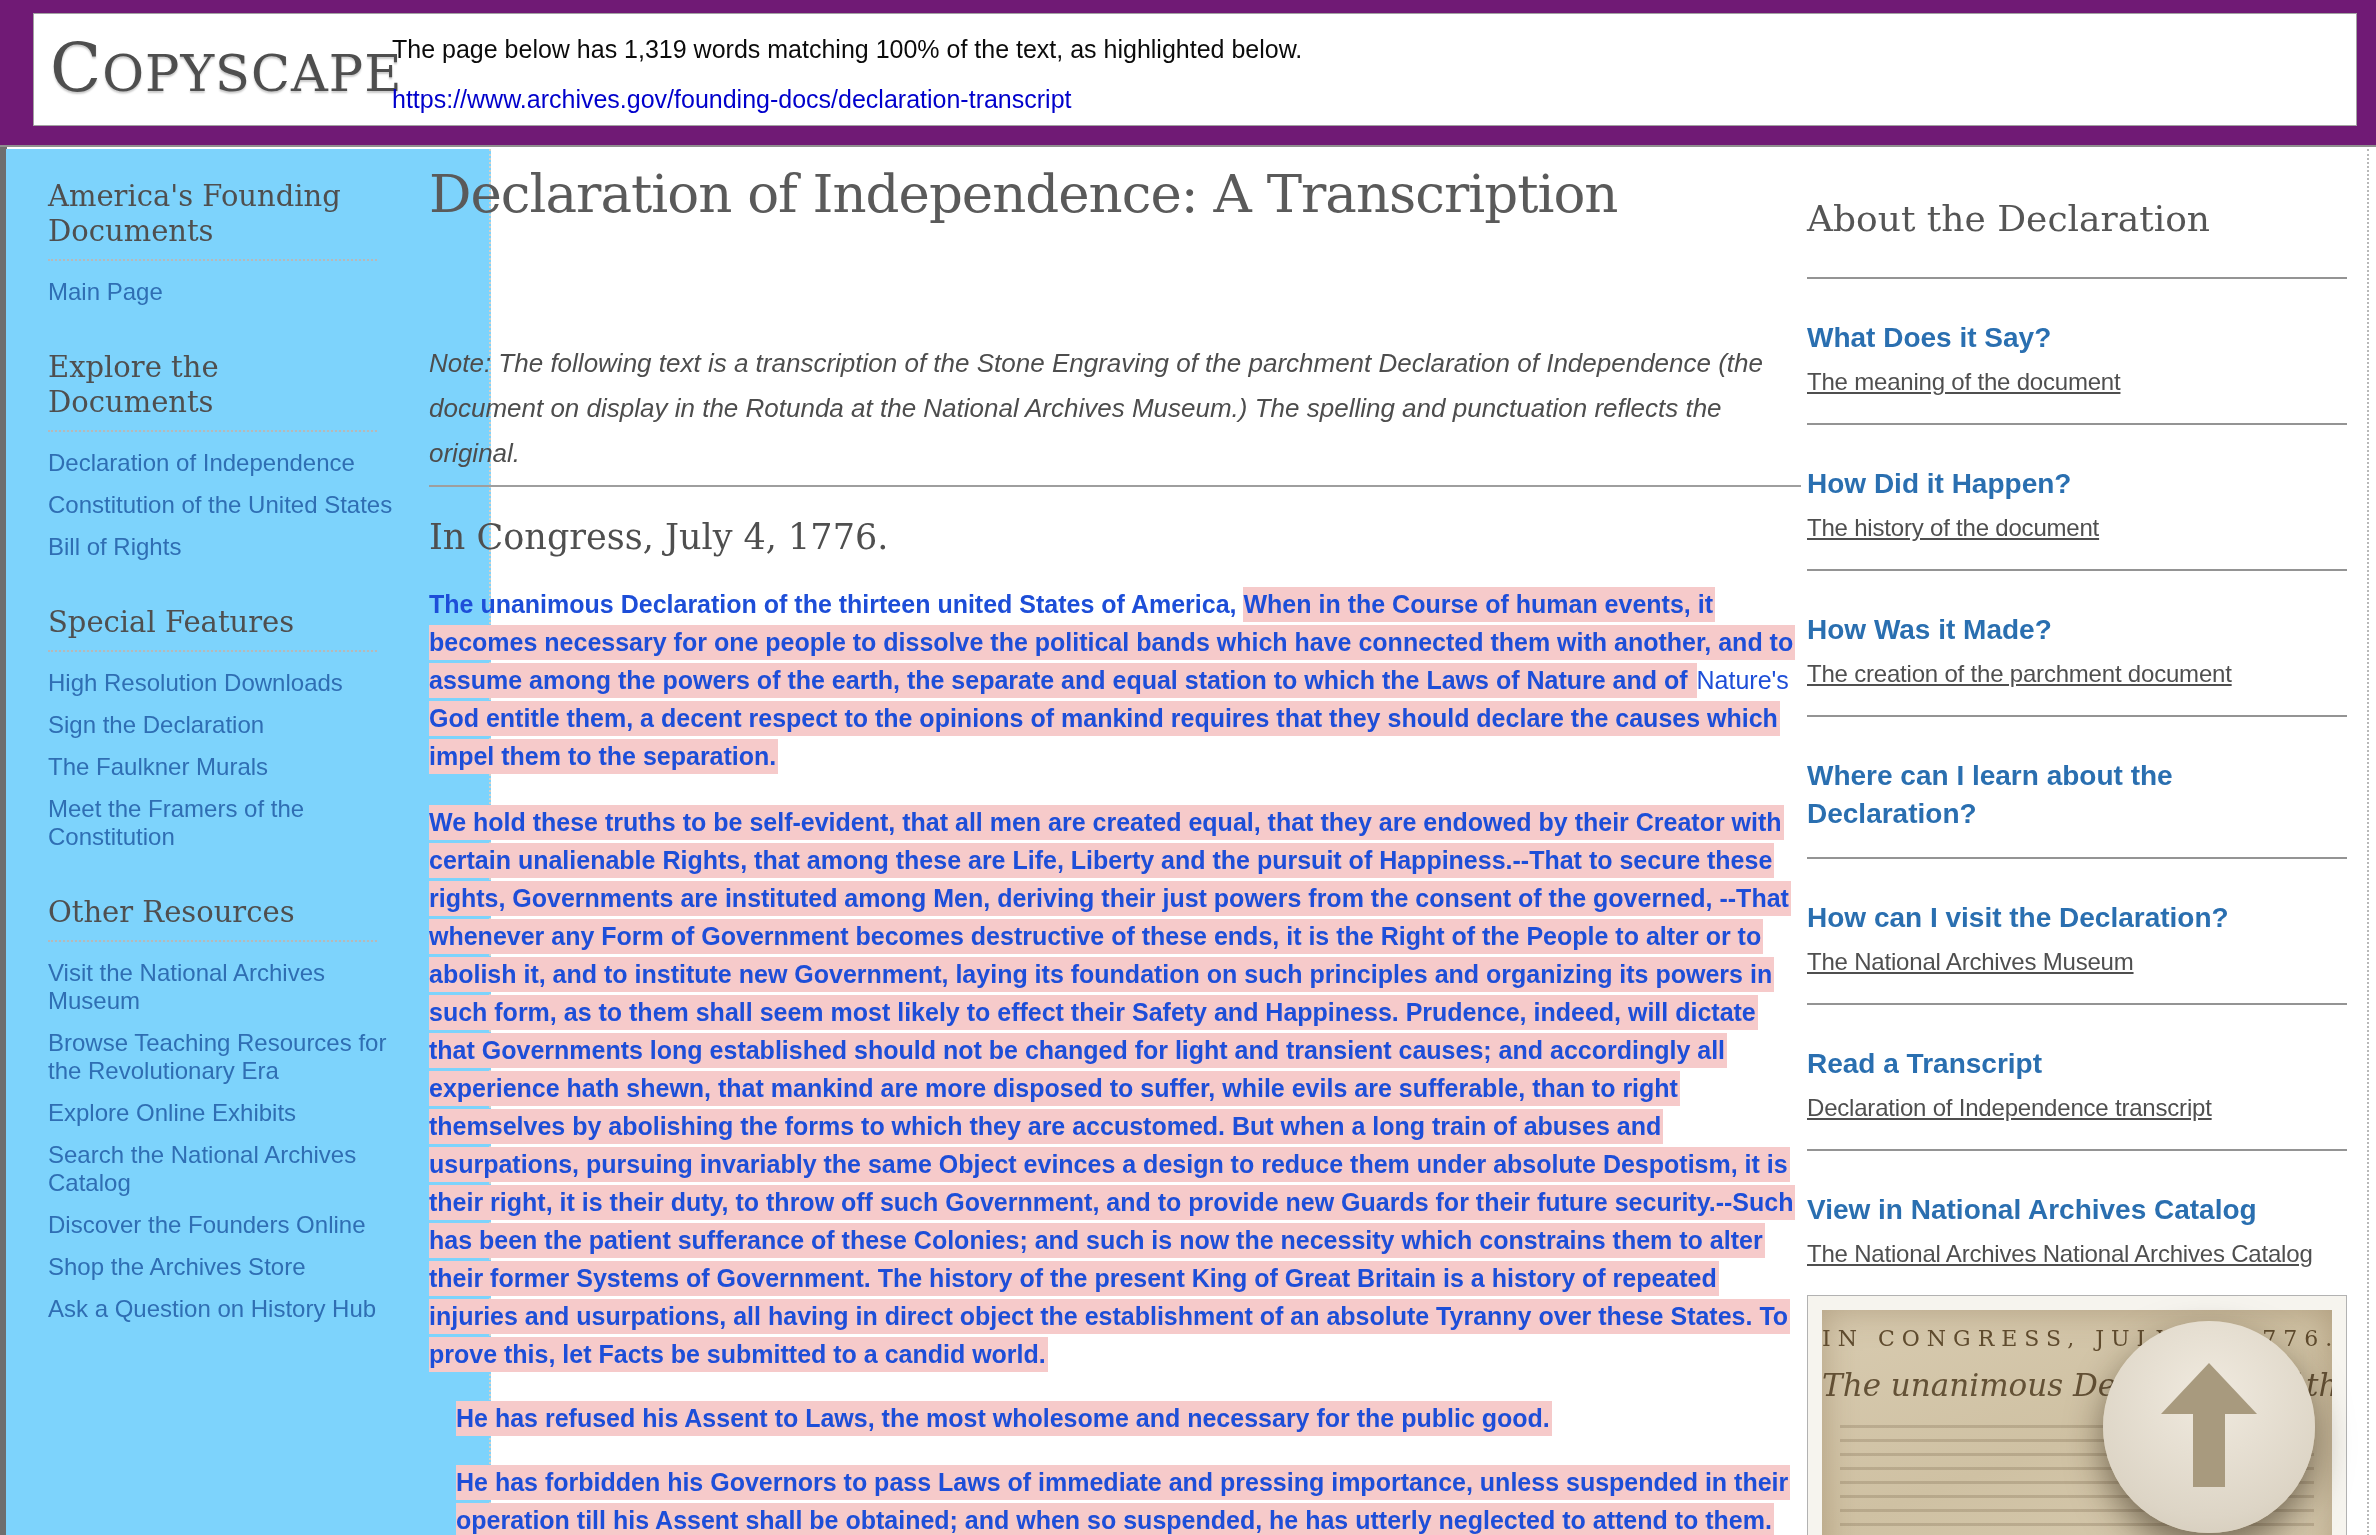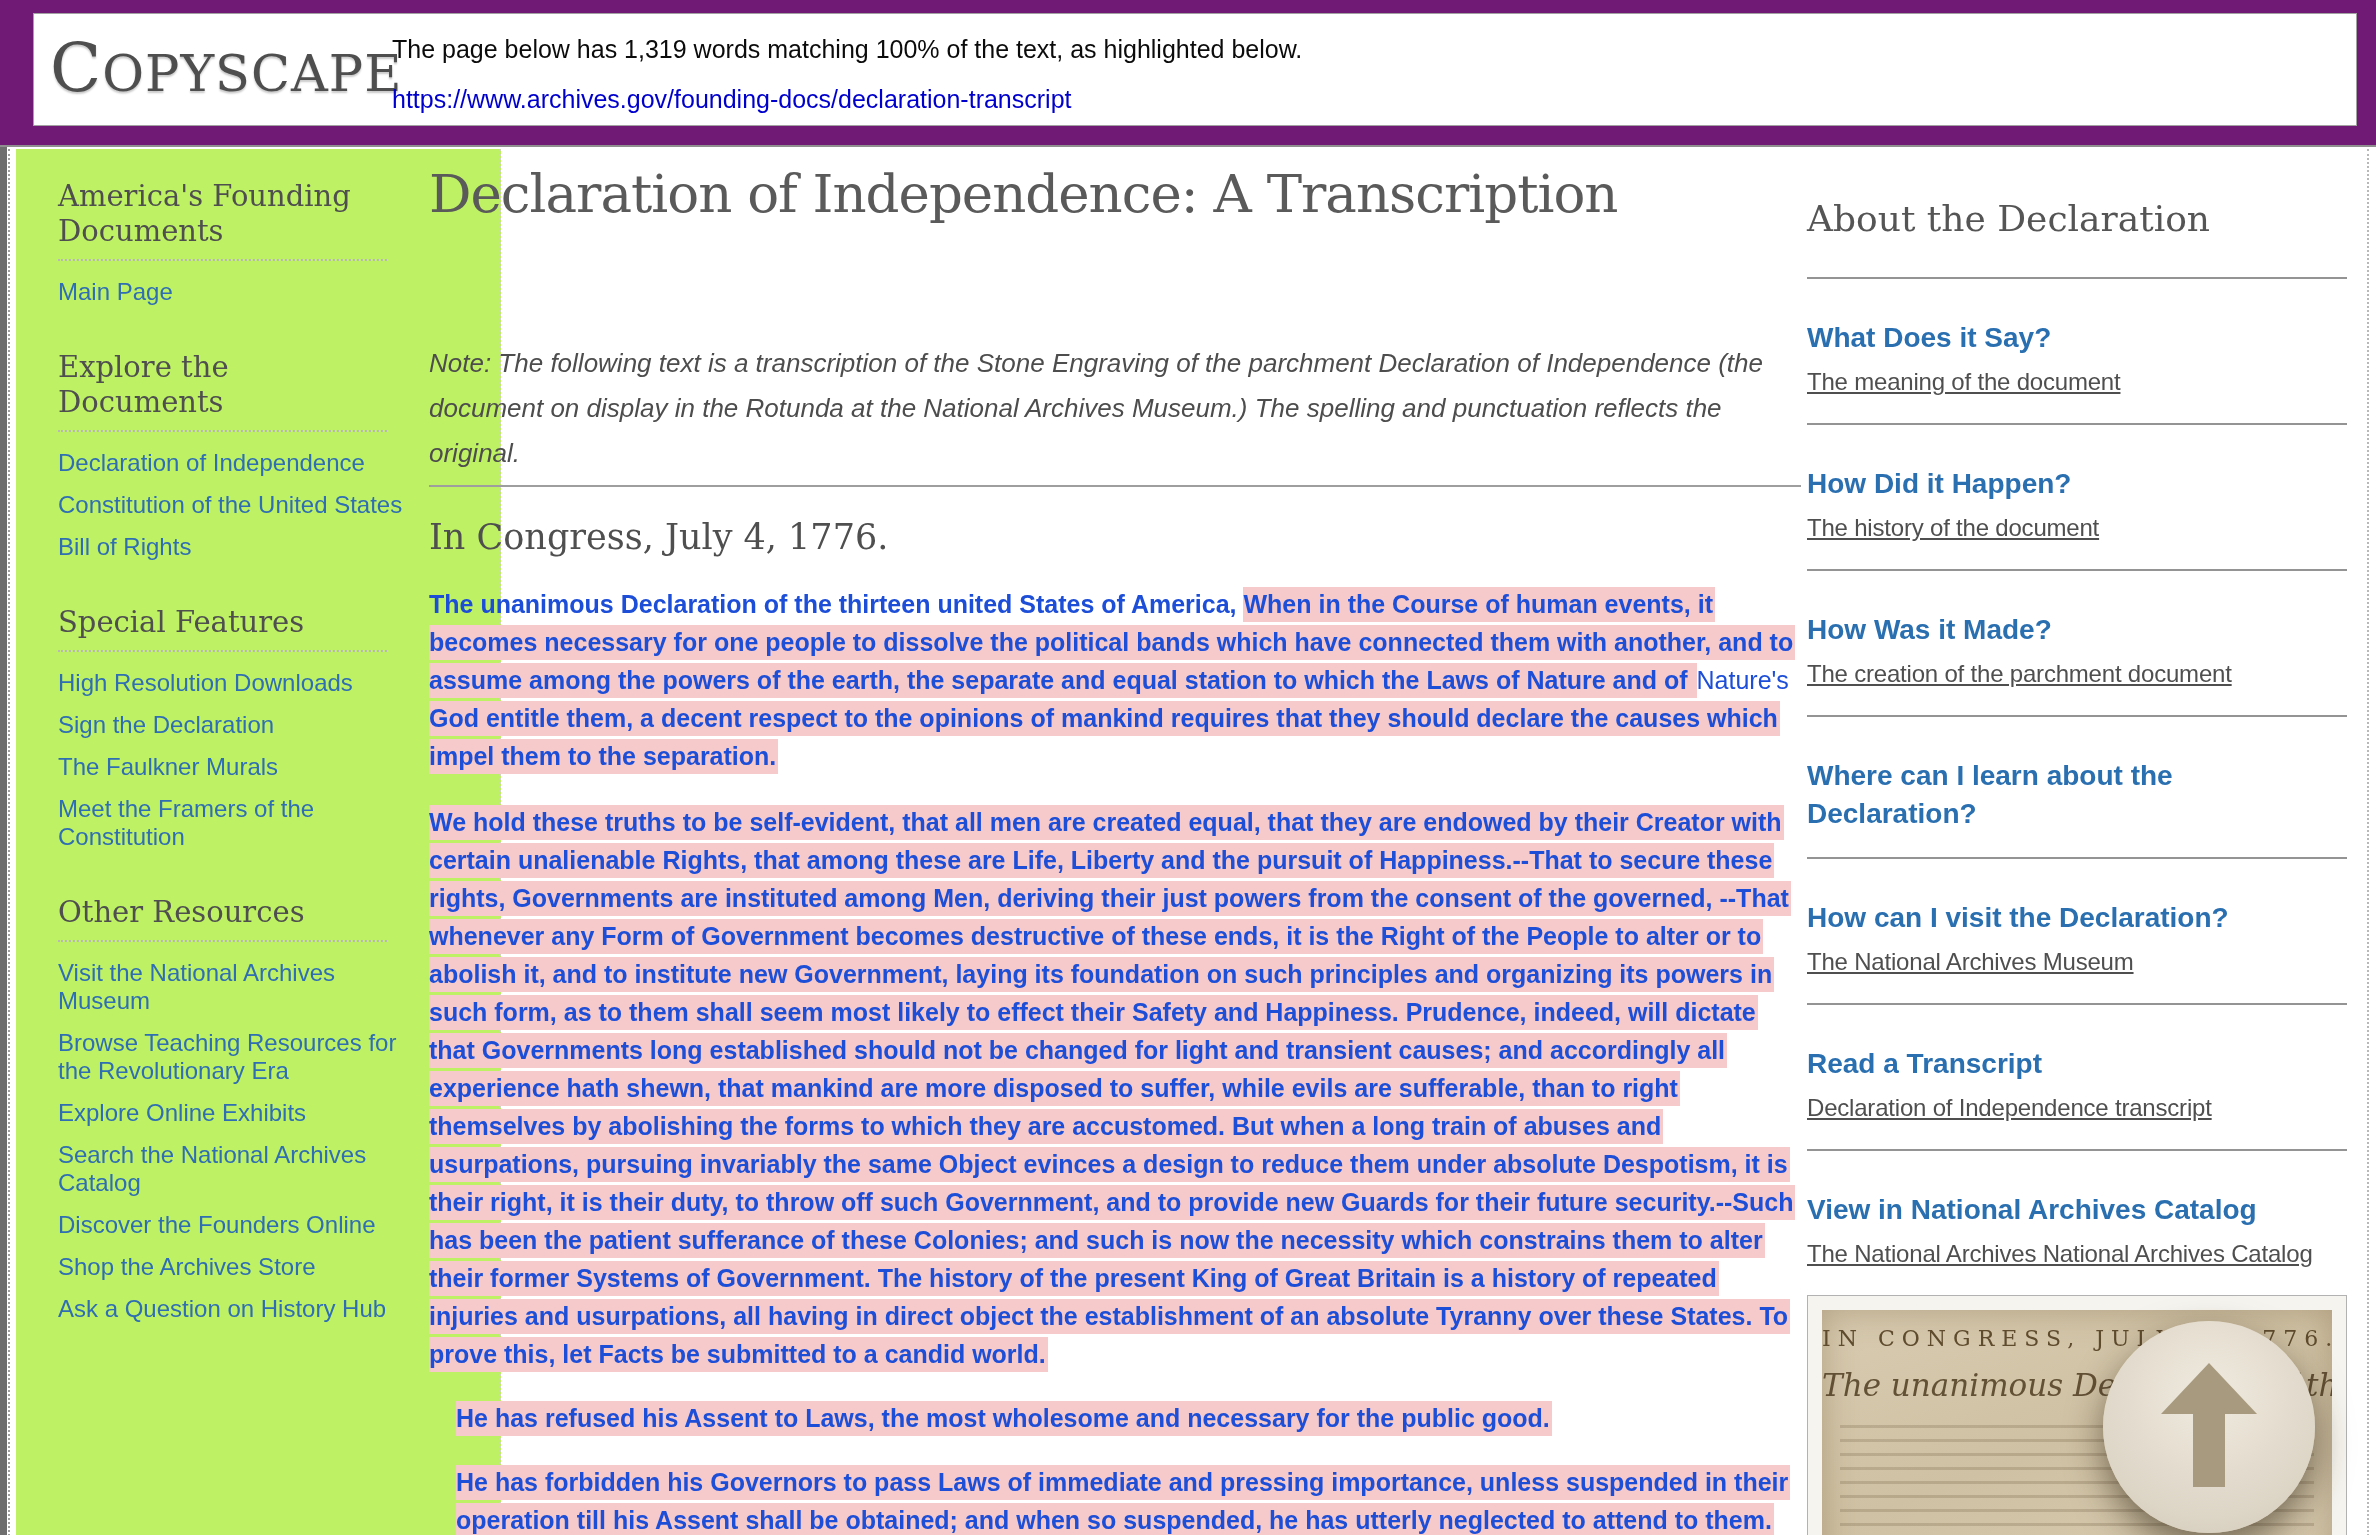--- a/index.html
+++ b/index.html
@@ -18,21 +18,21 @@
   .cs-box { position:absolute; left:33px; top:13px; width:2324px; height:113px; background:#ffffff;
             border:1px solid #a2a2a2; box-sizing:border-box; }
   .cs-logo { position:absolute; left:16px; top:16px; font-family:"DejaVu Serif", serif;
              color:#4e4e4e; text-shadow:0 2px 2px rgba(0,0,0,0.22); letter-spacing:1px;
              font-size:51px; line-height:77px; white-space:nowrap; }
   .cs-logo .cap { font-size:67px; }
   .cs-msg { position:absolute; left:358px; top:21px; font-size:25px; color:#0b0b0b; white-space:nowrap; }
   .cs-url { position:absolute; left:358px; top:71px; font-size:25px; color:#0000cc; text-decoration:none; white-space:nowrap; }
 
   
-  .sidebar { position:absolute; left:16px; top:149px; width:485px; height:1387px; background:#bef264;
+  .sidebar { position:absolute; left:6px; top:149px; width:485px; height:1387px; background:#7dd3fc;
              padding:30px 14px 0 42px; box-sizing:border-box; border-right:2px dotted #d3d1c9; }
   .side-h { font-family:"DejaVu Serif", serif; font-weight:normal; font-size:29px; line-height:35px;
             color:#4f4f4f; margin:44px 0 0 0; max-width:327px; }
   .side-h.first { margin-top:0; }
   .side-rule { border:none; border-top:2px dotted #b8b8b8; margin:10px 0 0 0; width:329px; }
   .side-links { margin-top:17px; }
   .side-link { display:block; font-size:24px; line-height:28px; color:#2f6eb3; text-decoration:none;
                margin-bottom:14px; max-width:354px; cursor:pointer; }
 
   

